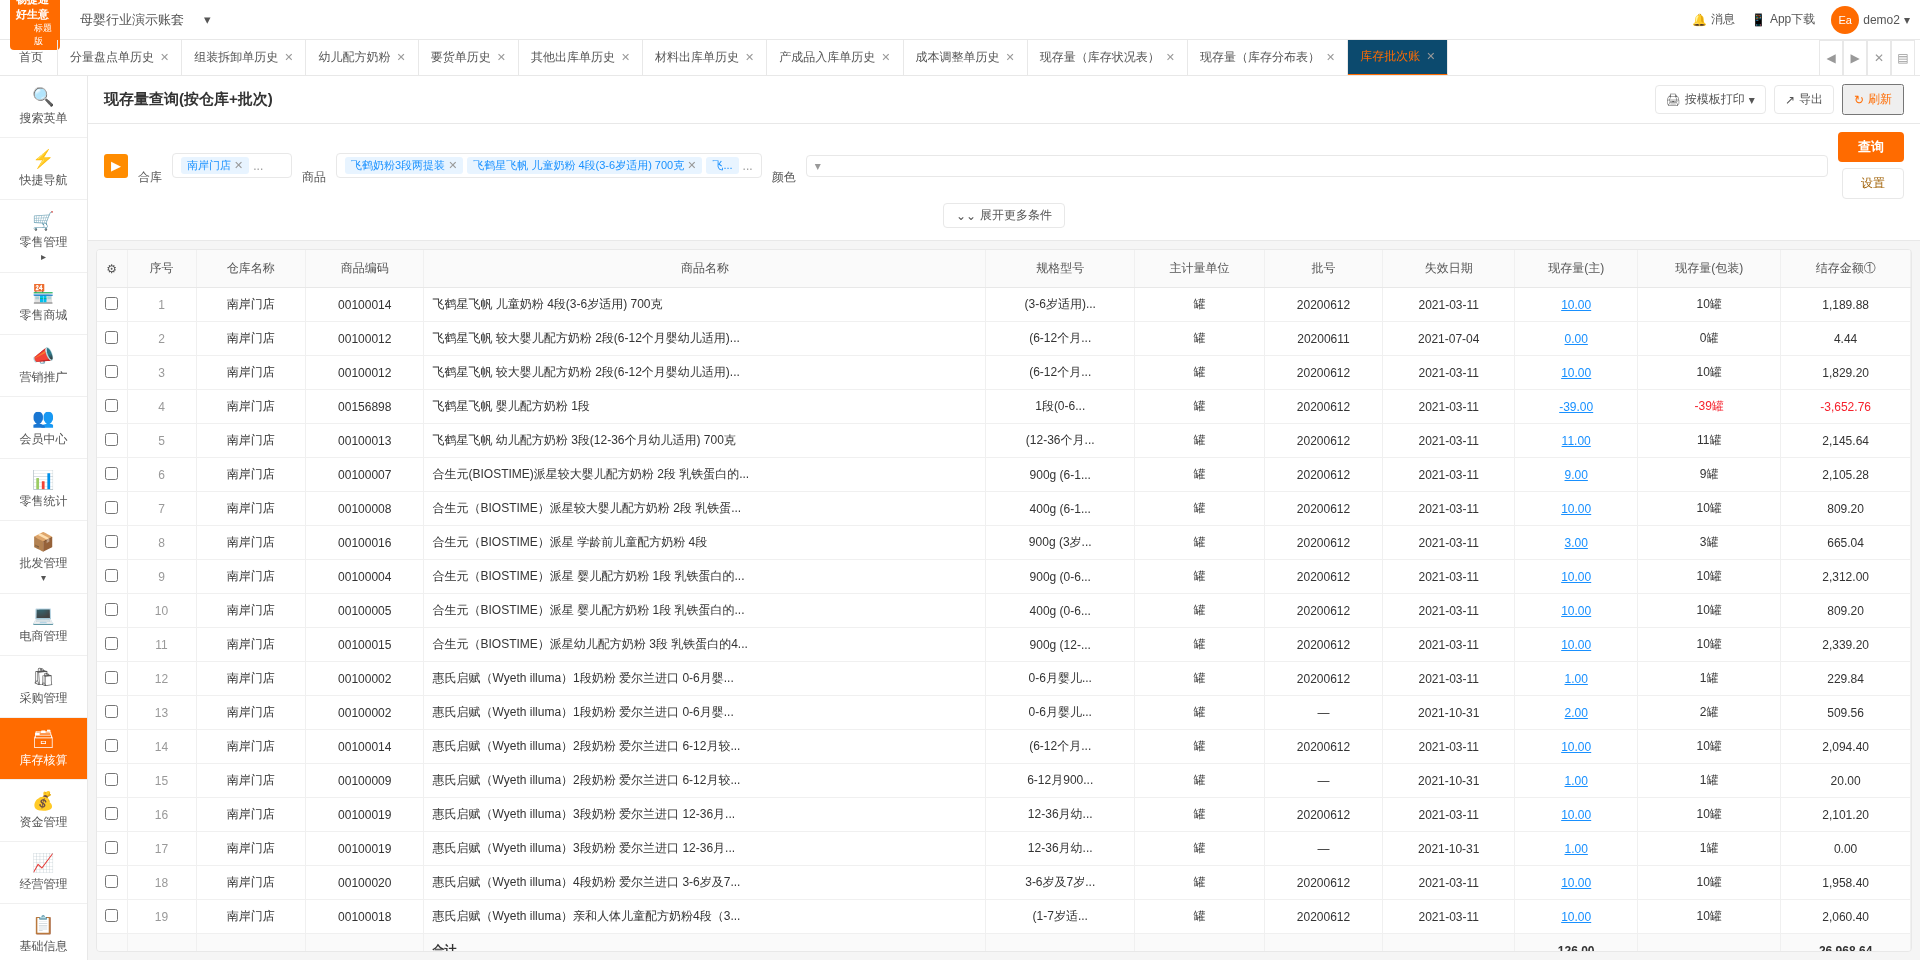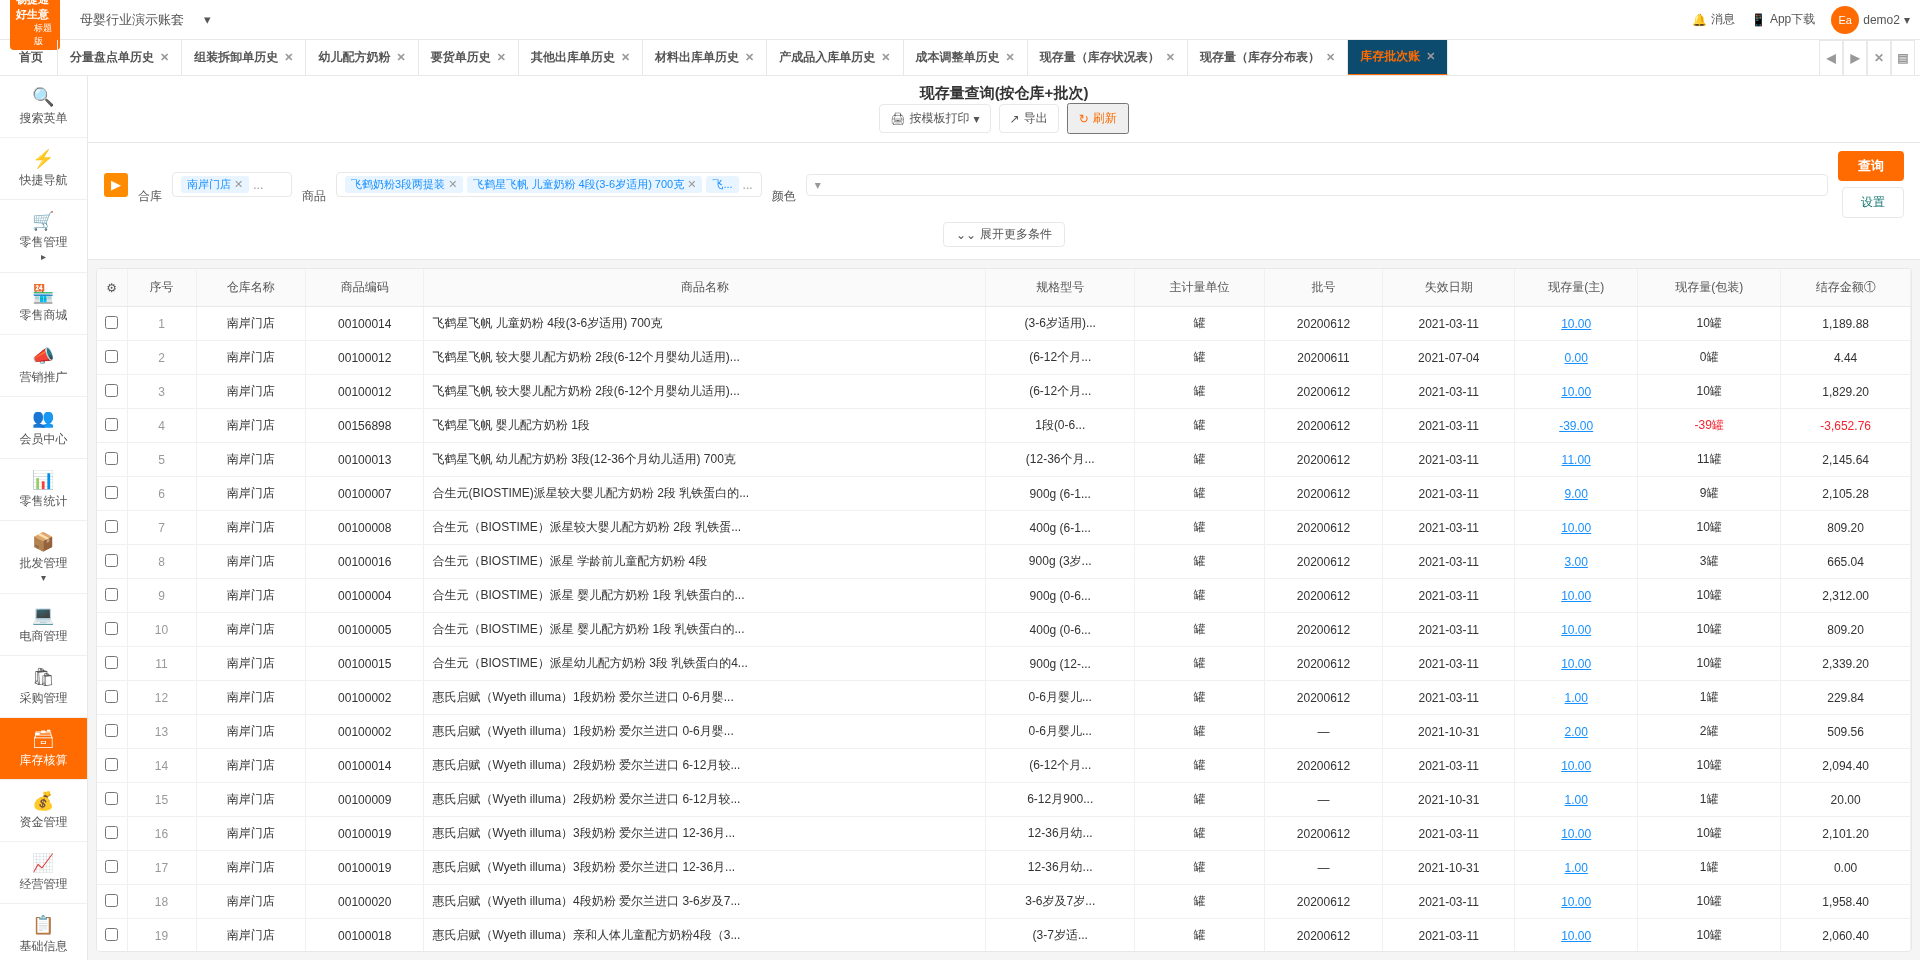--- a/index.html
+++ b/index.html
@@ -14,21 +14,21 @@
     .top-logo .logo-main { font-size: 11px; font-weight: bold; }
     .top-logo .logo-sub { font-size: 9px; margin-left: 18px; }
     .top-selector { display: flex; align-items: center; gap: 20px; cursor: pointer; font-size: 13px; color: #555; }
     .top-right { margin-left: auto; display: flex; align-items: center; gap: 16px; }
     .top-right-item { display: flex; align-items: center; gap: 4px; font-size: 12px; color: #555; cursor: pointer; }
     .avatar { width: 28px; height: 28px; border-radius: 50%; background: #ff6b00; color: #fff; display: flex; align-items: center; justify-content: center; font-size: 11px; }
 
     
     .tab-bar {
       display: flex; align-items: center; background: #fff; border-bottom: 1px solid #e8e8e8;
-      height: 36px; padding: 0 5px; overflow: hidden; font-weight: bold;
+      height: 36px; padding: 0 5px; overflow: hidden;
     }
     .tab-item {
       display: flex; align-items: center; padding: 0 12px; height: 36px; border-right: 1px solid #e8e8e8;
       font-size: 12px; color: #555; cursor: pointer; white-space: nowrap; flex-shrink: 0;
     }
     .tab-item.active { background: #0c4a6e; color: #ff6b00; border-bottom: 2px solid #ff6b00; }
     .tab-item .tab-close { margin-left: 6px; color: #999; font-size: 11px; }
     .tab-home { padding: 0 14px; height: 36px; display: flex; align-items: center; font-size: 12px; color: #555; cursor: pointer; border-right: 1px solid #e8e8e8; }
     .tab-arrows { display: flex; align-items: center; margin-left: auto; }
     .tab-arrow-btn { width: 24px; height: 36px; display: flex; align-items: center; justify-content: center; cursor: pointer; color: #999; border: 1px solid #e8e8e8; }
@@ -40,42 +40,42 @@
     .sidebar { width: 88px; background: #fff; border-right: 1px solid #e8e8e8; display: flex; flex-direction: column; overflow-y: auto; }
     .sidebar-item { display: flex; flex-direction: column; align-items: center; padding: 10px 4px; cursor: pointer; color: #555; font-size: 12px; border-bottom: 1px solid #f0f0f0; }
     .sidebar-item.active { background: #ff6b00; color: #fff; }
     .sidebar-item .s-icon { font-size: 18px; margin-bottom: 2px; }
     .sidebar-item .s-arrow { font-size: 10px; }
 
     
     .main-content { flex: 1; overflow: hidden; display: flex; flex-direction: column; background: #f5f5f5; }
 
     
-    .page-header { background: #fff; padding: 8px 16px; display: flex; align-items: center; justify-content: space-between; border-bottom: 1px solid #e8e8e8; flex-direction: column; }
+    .page-header { background: #fff; padding: 8px 16px; display: flex; align-items: center; justify-content: space-between; border-bottom: 1px solid #e8e8e8; }
     .page-title { font-size: 15px; font-weight: bold; color: #333; }
     .page-actions { display: flex; align-items: center; gap: 8px; }
     .btn-template { display: flex; align-items: center; gap: 4px; padding: 5px 10px; border: 1px solid #e8e8e8; border-radius: 4px; cursor: pointer; font-size: 12px; color: #555; background: #fff; }
     .btn-export { display: flex; align-items: center; gap: 4px; padding: 5px 10px; border: 1px solid #e8e8e8; border-radius: 4px; cursor: pointer; font-size: 12px; color: #555; background: #fff; }
     .btn-refresh { display: flex; align-items: center; gap: 4px; padding: 5px 10px; cursor: pointer; font-size: 12px; color: #ff6b00; }
 
     
     .filter-area { background: #fff; padding: 8px 16px; border-bottom: 1px solid #e8e8e8; }
     .filter-row { display: flex; align-items: center; gap: 10px; flex-wrap: wrap; }
     .filter-expand-btn { background: #ff8c00; color: #fff; border: none; border-radius: 3px; padding: 4px 8px; cursor: pointer; font-size: 13px; width: 24px; height: 24px; display: flex; align-items: center; justify-content: center; }
     .filter-label { font-size: 12px; color: #555; white-space: nowrap; margin-top: 24px; }
     .filter-tag-group { display: flex; align-items: center; gap: 4px; border: 1px solid #e8e8e8; border-radius: 4px; padding: 3px 8px; min-width: 120px; }
     .filter-tag { display: flex; align-items: center; gap: 3px; background: #e8f4ff; color: #1890ff; border-radius: 3px; padding: 1px 6px; font-size: 11px; }
     .filter-tag .tag-close { cursor: pointer; color: #999; }
     .filter-tag-group-product { display: flex; align-items: center; gap: 4px; border: 1px solid #e8e8e8; border-radius: 4px; padding: 3px 8px; min-width: 300px; flex-wrap: wrap; }
     .filter-expand-row { display: flex; justify-content: center; padding: 4px 0; }
     .expand-more-btn { display: flex; align-items: center; gap: 4px; cursor: pointer; color: #555; font-size: 12px; border: 1px solid #e8e8e8; border-radius: 4px; padding: 3px 12px; background: #fff; }
 
     
     .btn-search { background: #ff6b00; color: #fff; border: none; border-radius: 4px; padding: 6px 20px; cursor: pointer; font-size: 13px; font-weight: bold; }
-    .btn-setting { background: #fff; color: #0f766e; border: 1px solid #e8e8e8; border-radius: 4px; padding: 6px 12px; cursor: pointer; font-size: 12px; margin-left: 4px; }
+    .btn-setting { background: #fff; color: #a16207; border: 1px solid #e8e8e8; border-radius: 4px; padding: 6px 12px; cursor: pointer; font-size: 12px; margin-left: 4px; }
 
     
     .filter-color { display: flex; align-items: center; gap: 4px; border: 1px solid #e8e8e8; border-radius: 4px; padding: 3px 8px; min-width: 100px; flex: 1; }
     .color-dropdown { color: #999; }
 
     
     .table-wrapper { flex: 1; overflow: auto; background: #fff; margin: 8px; border-radius: 4px; border: 1px solid #e8e8e8; }
     table { width: 100%; border-collapse: collapse; font-size: 12px; }
     thead tr { background: #fafafa; }
     thead th { padding: 10px 8px; border-bottom: 1px solid #e8e8e8; border-right: 1px solid #f0f0f0; text-align: center; font-weight: 500; color: #555; white-space: nowrap; position: sticky; top: 0; background: #fafafa; z-index: 1; }
@@ -577,21 +577,21 @@
     <td class="underline">10.00</td>
     <td class="">10罐</td>
     <td class="">1,958.40</td>
   </tr>
             <tr>
     <td><input type="checkbox" style=""></td>
     <td class="row-num">19</td>
     <td>南岸门店</td>
     <td>00100018</td>
     <td class="text-left">惠氏启赋（Wyeth illuma）亲和人体儿童配方奶粉4段（3...</td>
-    <td>(3-7岁适...</td>
+    <td>(1-7岁适...</td>
     <td>罐</td>
     <td>20200612</td>
     <td>2021-03-11</td>
     <td class="underline">10.00</td>
     <td class="">10罐</td>
     <td class="">2,060.40</td>
   </tr>
             <tr class="total-row">
   <td></td>
   <td></td>

